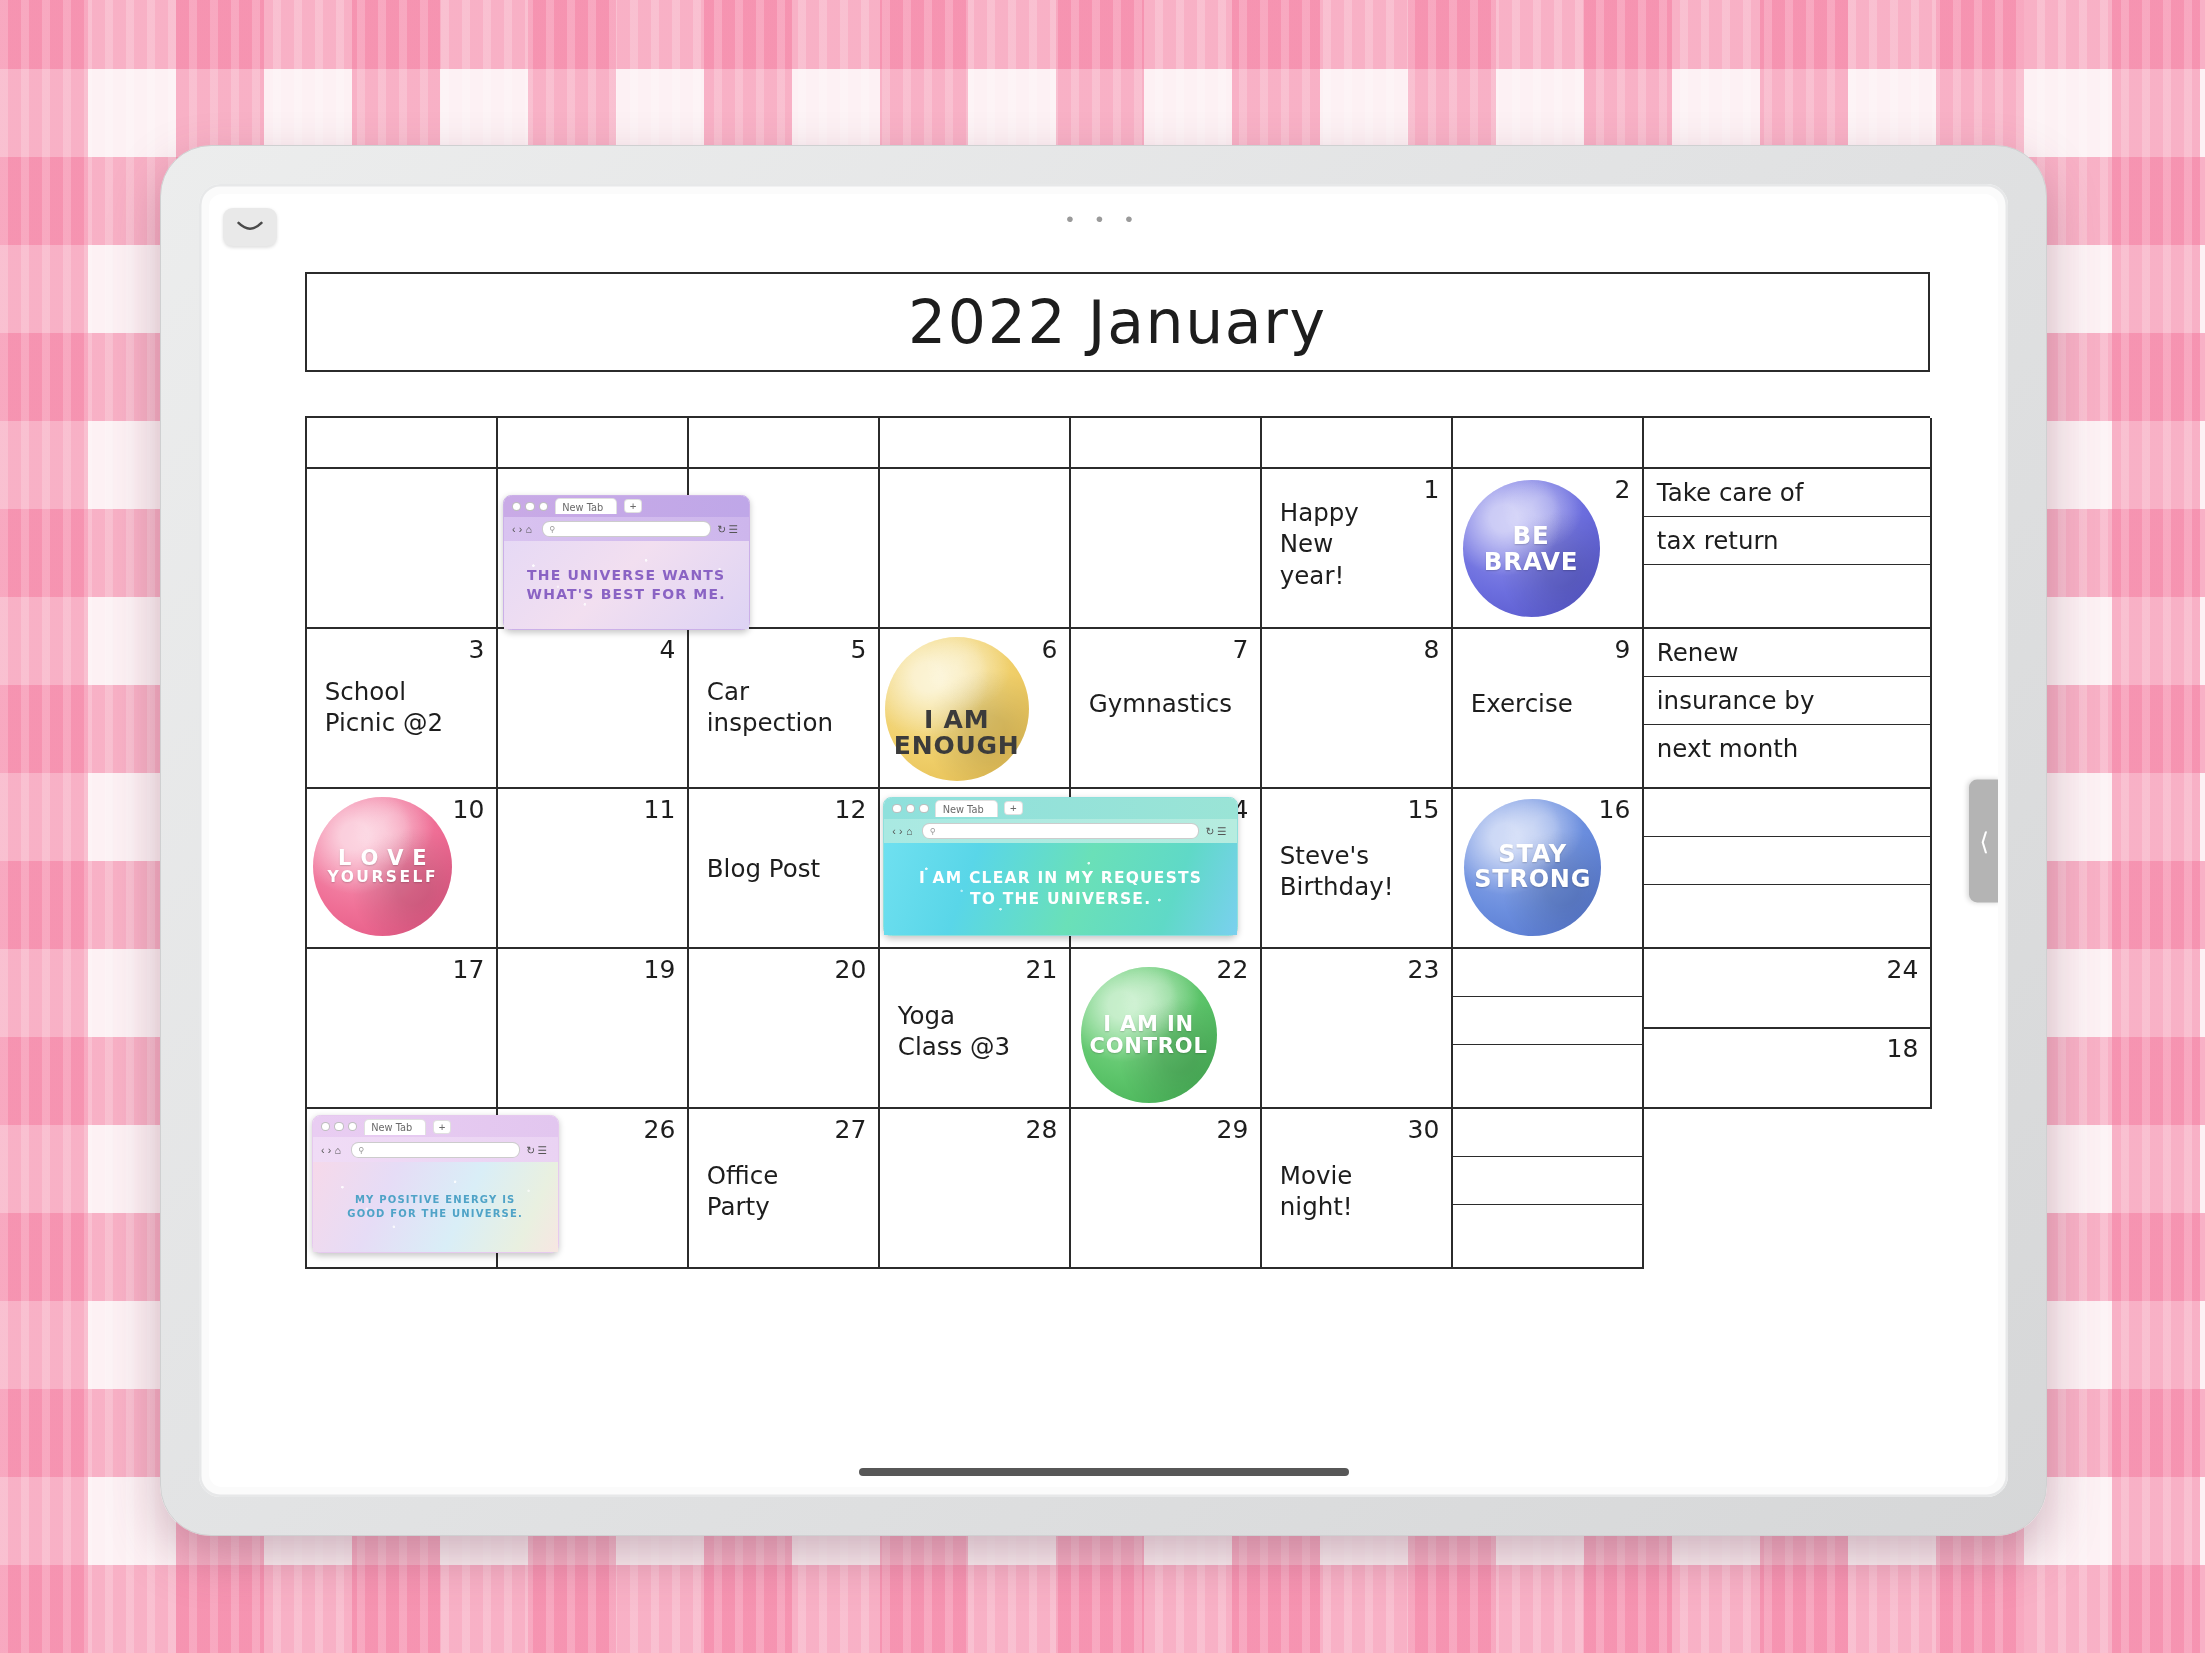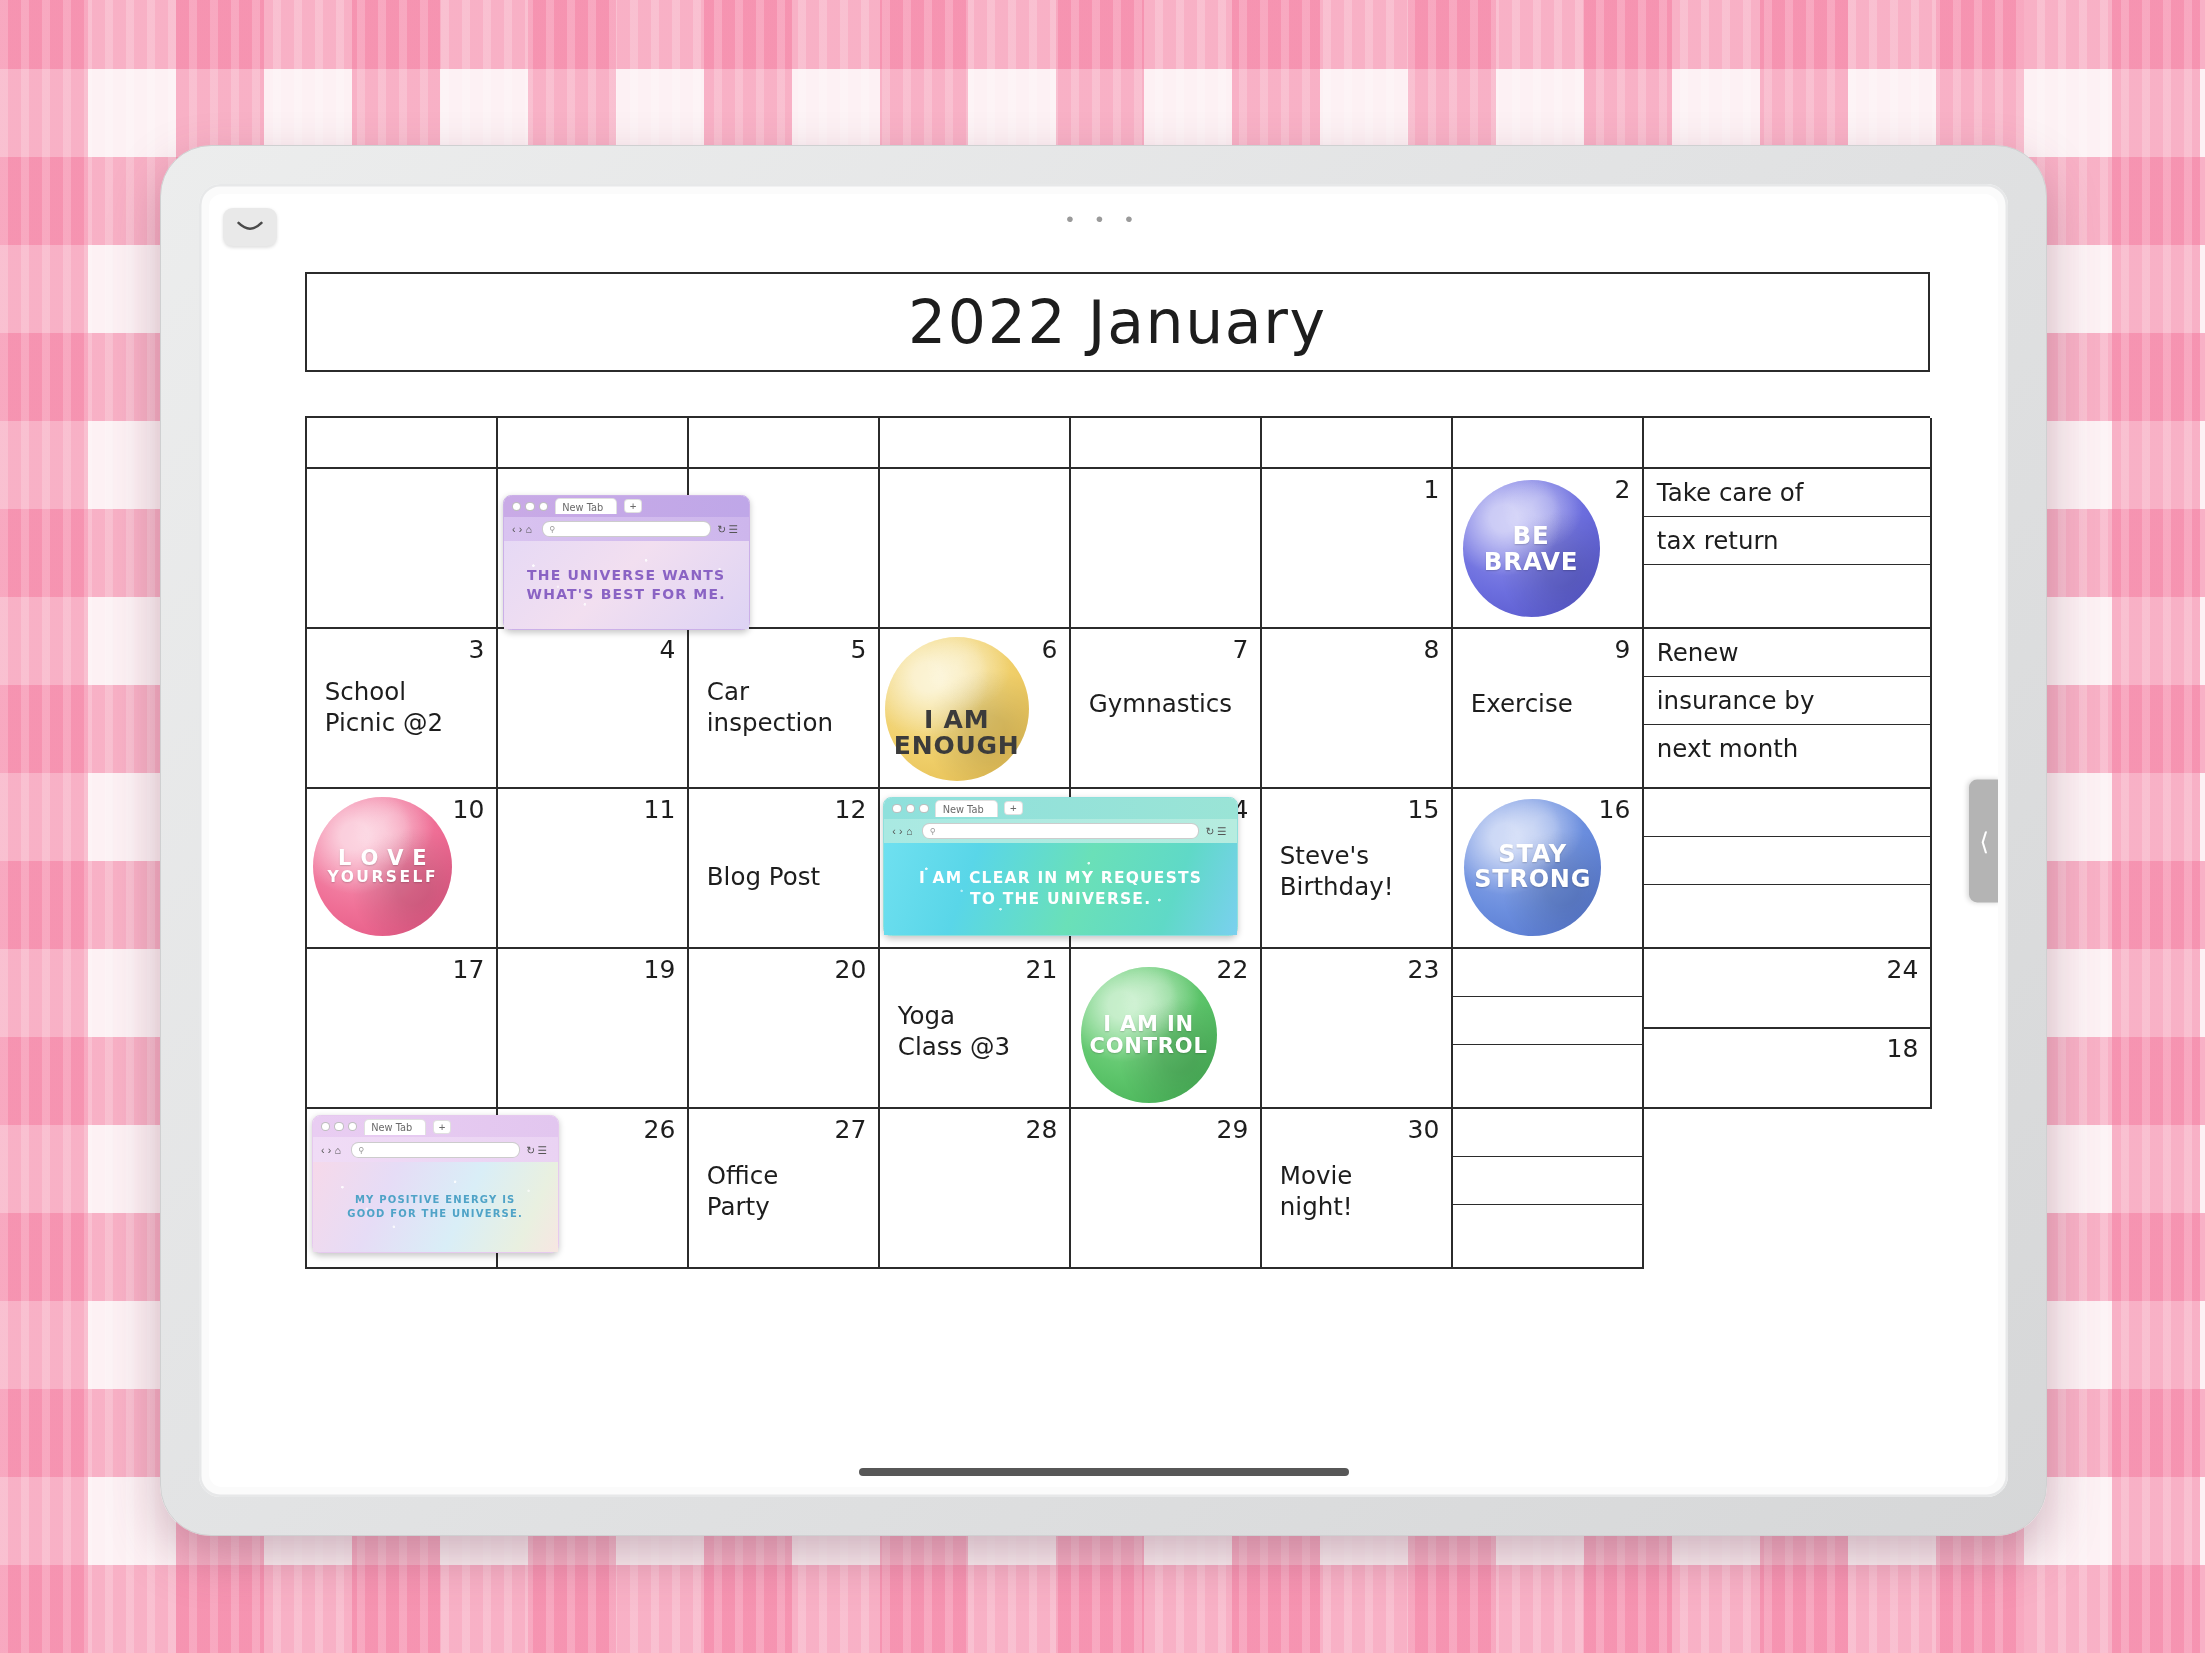--- a/index.html
+++ b/index.html
@@ -405,20 +405,23 @@
           <div class="cell r-body">
             <div class="daynum"></div>
             <div class="event"></div>
           </div>
           <div class="cell r-body">
             <div class="daynum"></div>
             <div class="event"></div>
           </div>
           <div class="cell r-body">
             <div class="daynum">1</div>
+            <div class="event" style="top:28px;">Happy
+New
+year!</div>
           </div>
           <div class="cell r-body">
             <div class="daynum">2</div>
             <div class="moon" style="left:9.8px; top:11.4px; width:137px; height:137px; background:radial-gradient(circle at 35% 30%, #9a99ef, #6c6ede 55%, #4f4fc4 100%); font-size:24.5px;">
               <div class="moon-tex"></div>
               <div style="position:relative; z-index:2;">
                 <span class="ml">BE</span>
                 <span class="ml">BRAVE</span>
               </div>
             </div>
@@ -480,21 +483,21 @@
                 <span class="ml" style="font-size:15.5px; letter-spacing:2.5px;">YOURSELF</span>
               </div>
             </div>
           </div>
           <div class="cell r-body">
             <div class="daynum">11</div>
             <div class="event"></div>
           </div>
           <div class="cell r-body">
             <div class="daynum">12</div>
-            <div class="event" style="top:72px;">Blog Post</div>
+            <div class="event" style="top:64px;">Blog Post</div>
           </div>
           <div class="cell r-body">
             <div class="daynum">13</div>
 
             <div class="browser" style="left:3.3px; top:8.2px; width:353px; border-color:#8fe0dc;">
               <div class="br-tabbar" style="background:linear-gradient(90deg,#8fe0dc,#9ae4d6);">
                 <div class="br-dots">
                   <span class="br-dot"></span>
                     <span class="br-dot"></span>
                     <span class="br-dot"></span>

